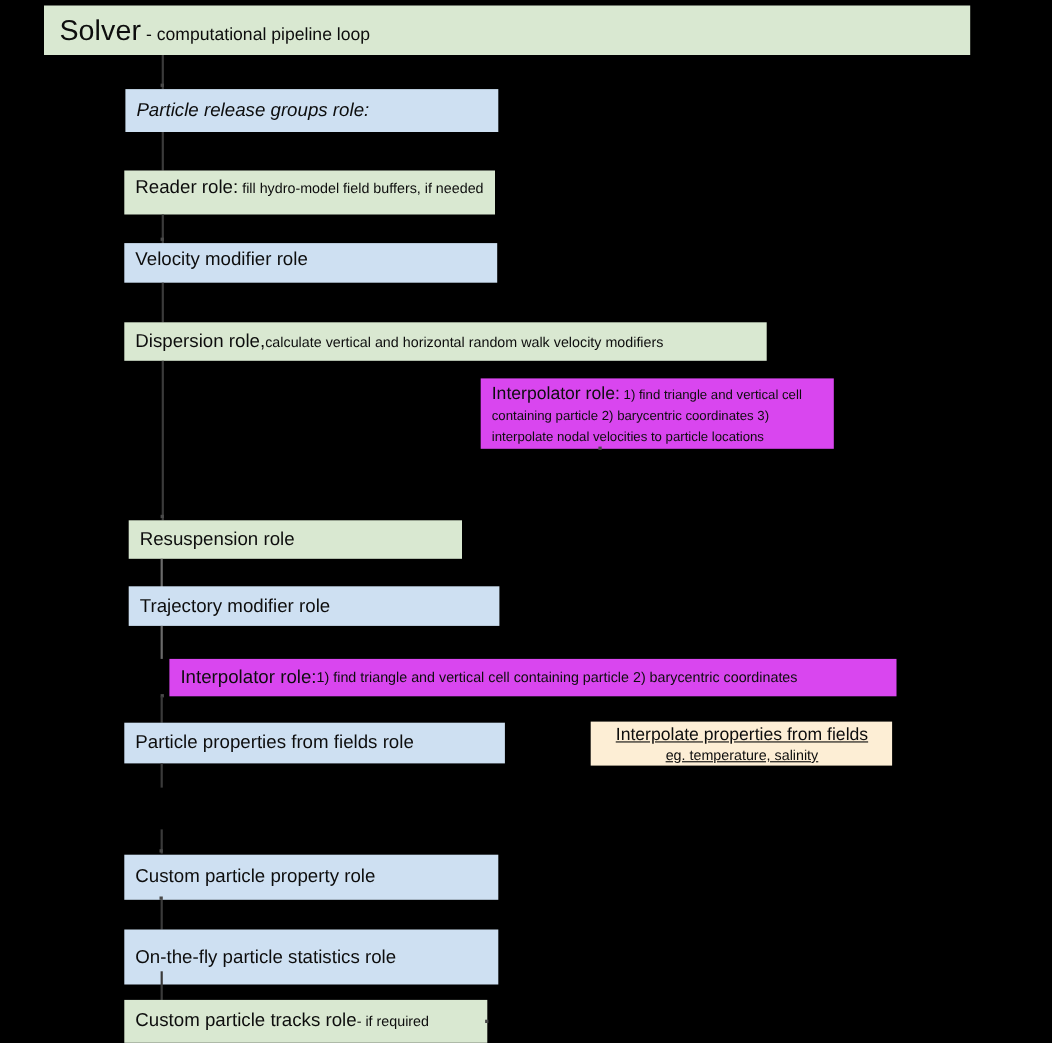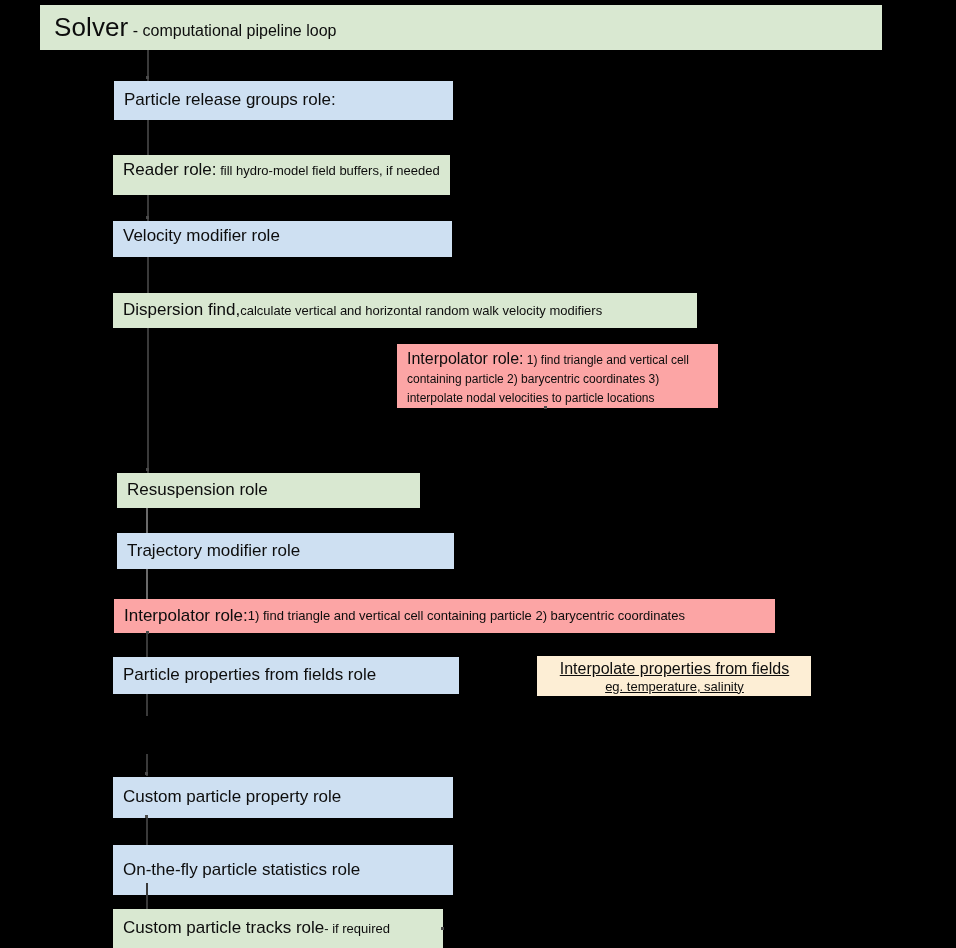--- a/index.html
+++ b/index.html
@@ -29,21 +29,21 @@
     box-sizing: border-box;
     padding: 5px 9px 5px 10px;
     line-height: 1.18;
     color: #0d0d0d;
     overflow: hidden;
   }
 
   
   .fill-green  { background: #d9e8d1; }
   .fill-blue   { background: #cee0f2; }
-  .fill-yellow { background: #fca5a5; }
+  .fill-yellow { background: #d946ef; margin-left: 40px; }
   .fill-cream  { background: #fdeed5; }
 
   
   .banner {
     position: absolute;
     box-sizing: border-box;
     padding: 7px 14px;
     color: #0d0d0d;
     white-space: nowrap;
   }
@@ -95,41 +95,41 @@
 <div id="diagram">
 
   <div class="banner fill-green" style="left:40px; top:5px; width:842px; height:45px;">
     <span class="big">Solver</span>
     <span class="small">- computational pipeline loop</span>
   </div>
 
   <div class="connector" style="left:147px; top:50px; height:31px;"></div>
   <div class="tick" style="left:146px; top:76px;"></div>
 
-  <div class="node fill-blue" style="left:114px; top:81px; width:339px; height:39px; display:flex; align-items:center;">
+  <div class="node fill-blue" style="left:114px; top:81px; width:339px; height:39px; display:flex; align-items:center;font-style:italic;">
     <span class="t-lead">Particle release groups role:</span>
   </div>
 
   <div class="connector" style="left:147px; top:120px; height:35px;"></div>
 
   <div class="node fill-green" style="left:113px; top:155px; width:337px; height:40px;">
     <span class="t-lead">Reader role:</span><span class="t-sub"> fill hydro-model field buffers, if needed</span>
   </div>
 
   <div class="connector" style="left:147px; top:195px; height:27px;"></div>
   <div class="tick" style="left:146px; top:216px;"></div>
 
   <div class="node fill-blue" style="left:113px; top:221px; width:339px; height:36px; display:flex; align-items:flex-start;">
     <span class="t-lead">Velocity modifier role</span>
   </div>
 
   <div class="connector" style="left:147px; top:257px; height:36px;"></div>
 
   <div class="node fill-green" style="left:113px; top:293px; width:584px; height:35px; display:flex; align-items:center;">
-    <span class="t-lead">Dispersion find,</span>
+    <span class="t-lead">Dispersion role,</span>
       <span class="t-sub"> calculate vertical and horizontal random walk velocity modifiers</span>
   </div>
 
   <div class="node fill-yellow" style="left:397px; top:344px; width:321px; height:64px; padding-top:6px;">
     <span class="t-lead-sm">Interpolator role:</span><span class="t-sub-xs"> 1) find triangle and vertical cell containing particle 2) barycentric coordinates 3) interpolate nodal velocities to particle locations</span>
   </div>
   <div class="tick" style="left:544px; top:406px;"></div>
 
   <div class="connector" style="left:147px; top:328px; height:145px;"></div>
   <div class="tick" style="left:146px; top:468px;"></div>

